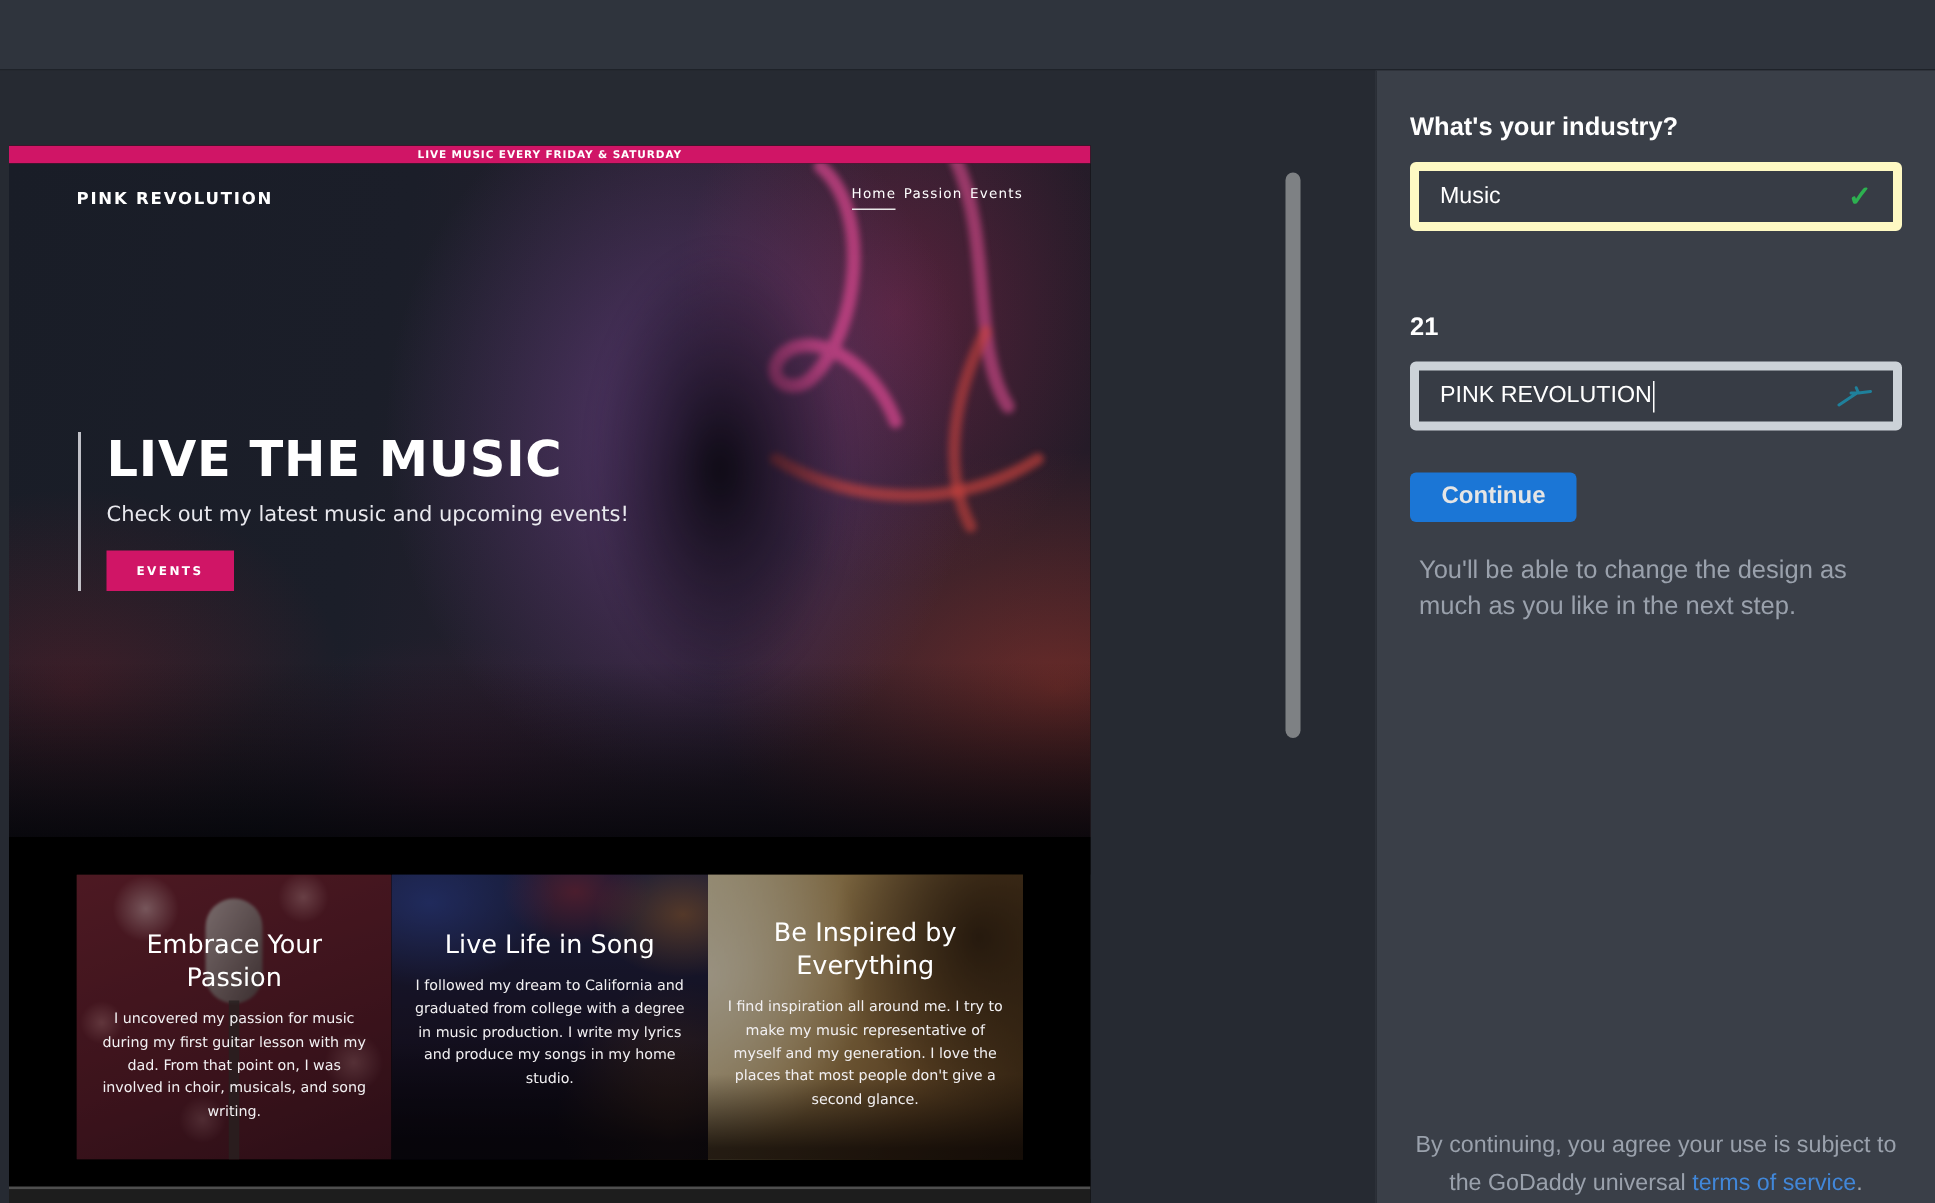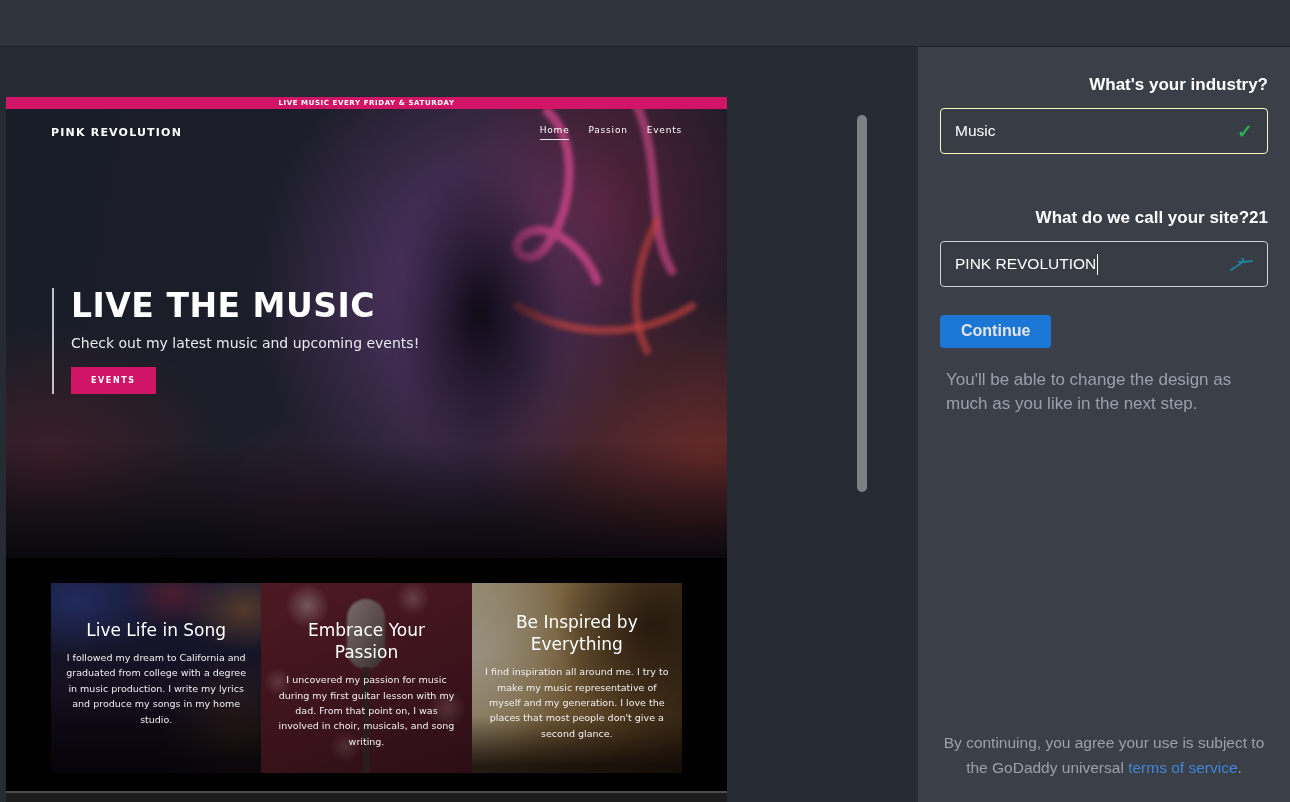--- a/index.html
+++ b/index.html
@@ -11,42 +11,42 @@
   .topbar { position:absolute; left:0; top:0; width:1290px; height:47px;
             background:#2f343d; border-bottom:1px solid #1e2229; }
 
   
   .panel { position:absolute; left:917px; top:47px; width:373px; height:755px;
            background:#3a3f48; border-left:1px solid #2a2e36; color:#fff; }
   .panel-header { height:66px; border-bottom:1px solid #262a31; display:flex;
                   align-items:center; justify-content:center; }
   .panel-title { font-size:17.5px; font-weight:bold; letter-spacing:.2px; }
   .panel-body { padding:28px 22px 0 22px; }
-  .field-label-row { display:flex; justify-content:flex-end; align-items:baseline; }
+  .field-label-row { display:flex; justify-content:flex-start; align-items:baseline; }
   .field-label { font-size:17px; font-weight:bold; }
   .char-counter { font-size:17px; font-weight:bold; }
-  .field { margin-top:13px; height:46px; border:1px solid #fef9c3; border-radius:4px;
+  .field { margin-top:13px; height:46px; border:6px solid #fef9c3; border-radius:4px;
            display:flex; align-items:center; padding:0 14px; background:rgba(0,0,0,0.04); }
   .field.focused { border-color:#ccd2d8; }
   .field-input { flex:1; background:transparent; border:none; outline:none; color:#fff;
                  font-size:15.5px; font-family:"Liberation Sans", sans-serif; }
   .field-text { font-size:15.5px; color:#fff; white-space:pre; }
   .caret { width:1px; height:21px; background:#fff; margin-left:1px;
            animation:blink 1.1s step-end infinite; }
   @keyframes blink { 0%,55%{opacity:1} 56%,100%{opacity:0} }
   .check-glyph { color:#2db150; font-size:19px; font-weight:bold; margin-left:8px; }
   .field-icon { margin-left:8px; display:flex; align-items:center; }
   .gap-block { height:54px; }
   .continue-btn { margin-top:28px; display:inline-block; background:#1b76d6; color:#e5e5e5;
                   border:none; border-radius:4px; font-size:16px; font-weight:bold;
                   padding:7px 21px 8px; font-family:"Liberation Sans", sans-serif;
                   cursor:pointer; }
   .panel-note { margin-top:20px; text-align:left; color:#9aa1ac; font-size:17px;
                 line-height:1.42; padding:0 6px; }
-  .panel-footer { position:absolute; left:14px; right:14px; bottom:21px; text-align:center;
+  .panel-footer { position:absolute; left:14px; right:14px; bottom:0; text-align:center;
                   color:#9aa1ac; font-size:15.5px; line-height:1.6; }
   .panel-footer a { color:#4187d9; text-decoration:none; }
 
   
   .scroll-thumb { position:absolute; left:857px; top:115px; width:10px; height:377px;
                   border-radius:5px; background:#7e8184; }
 
   
   .preview { position:absolute; left:6px; top:97px; width:721px; height:705px;
              background:#000; overflow:hidden; font-family:"DejaVu Sans", sans-serif; }
@@ -62,21 +62,21 @@
         linear-gradient(100deg, #191d27 0%, #1b1e29 34%, #2a2030 62%, #241a26 100%); }
   .pv-hero::after { content:""; position:absolute; inset:0;
       background:linear-gradient(to top, rgba(4,4,8,.85) 0%, rgba(4,4,8,0) 26%); }
   .neon-svg { position:absolute; right:-10px; top:-8px; filter:blur(2px); opacity:.85; }
   .singer-blob { position:absolute; left:54%; top:12%; width:170px; height:300px;
       background:radial-gradient(closest-side, rgba(10,8,16,.95), rgba(10,8,16,0));
       filter:blur(6px); }
   .pv-header { position:absolute; left:0; top:0; width:100%; height:46px; display:flex;
                align-items:center; justify-content:space-between; padding:0 45px; z-index:3; }
   .pv-sitename { color:#fff; font-size:11px; font-weight:bold; letter-spacing:1.2px; }
-  .pv-nav { display:flex; gap:19px; }
+  .pv-nav { display:flex; gap:5px; }
   .pv-nav-item { color:#fff; font-size:9px; letter-spacing:.8px; text-decoration:none;
                  padding-bottom:4px; }
   .pv-nav-item.active { border-bottom:1px solid #e8e8e8; }
   .pv-copy { position:absolute; left:46px; top:179px; border-left:2px solid rgba(222,222,228,.85);
              padding-left:17px; z-index:3; }
   .pv-title { color:#fff; font-size:33px; font-weight:bold; letter-spacing:.5px; line-height:36px; }
   .pv-subtitle { color:#e9e9ee; font-size:14px; margin-top:11px; }
   .pv-cta { display:inline-block; margin-top:16px; background:#d01566; color:#fff;
             font-size:8px; font-weight:bold; letter-spacing:1.6px; padding:9px 20px;
             border:none; cursor:pointer; font-family:"DejaVu Sans", sans-serif; }
@@ -152,36 +152,36 @@
         <div class="pv-title">LIVE THE MUSIC</div>
         <div class="pv-subtitle">Check out my latest music and upcoming events!</div>
         <button class="pv-cta">EVENTS</button>
       </div>
     </div>
 
     <div class="pv-gap"></div>
 
     <div class="pv-cols">
       <div class="pv-col">
+        <div class="pv-col-bg col-bg-1">
+          <div class="mic-shape"></div>
+            <div class="mic-stem"></div>
+        </div>
+        <div class="pv-col-overlay"></div>
+        <div class="pv-col-content">
+          <div class="pv-col-title">Embrace Your Passion</div>
+          <div class="pv-col-body">I uncovered my passion for music during my first guitar lesson with my dad. From that point on, I was involved in choir, musicals, and song writing.</div>
+        </div>
+      </div>
+      <div class="pv-col">
         <div class="pv-col-bg col-bg-2"></div>
         <div class="pv-col-overlay"></div>
         <div class="pv-col-content">
           <div class="pv-col-title">Live Life in Song</div>
           <div class="pv-col-body">I followed my dream to California and graduated from college with a degree in music production. I write my lyrics and produce my songs in my home studio.</div>
-        </div>
-      </div>
-      <div class="pv-col">
-        <div class="pv-col-bg col-bg-1">
-          <div class="mic-shape"></div>
-            <div class="mic-stem"></div>
-        </div>
-        <div class="pv-col-overlay"></div>
-        <div class="pv-col-content">
-          <div class="pv-col-title">Embrace Your Passion</div>
-          <div class="pv-col-body">I uncovered my passion for music during my first guitar lesson with my dad. From that point on, I was involved in choir, musicals, and song writing.</div>
         </div>
       </div>
       <div class="pv-col">
         <div class="pv-col-bg col-bg-3"></div>
         <div class="pv-col-overlay"></div>
         <div class="pv-col-content">
           <div class="pv-col-title">Be Inspired by Everything</div>
           <div class="pv-col-body">I find inspiration all around me.  I try to make my music representative of myself and my generation. I love the places that most people don't give a second glance.</div>
         </div>
       </div>
@@ -201,21 +201,20 @@
         <div class="field-label">What's your industry?</div>
       </div>
       <div class="field">
         <input class="field-input" readonly="" value="Music" style="">
         <span class="check-glyph">✓</span>
       </div>
 
       <div class="gap-block"></div>
 
       <div class="field-label-row">
-        <div class="field-label">What do we call your site?</div>
         <div class="char-counter">21</div>
       </div>
       <div class="field focused" role="textbox">
         <span class="field-text">PINK REVOLUTION</span>
         <span class="caret"></span>
         <span style="flex:1"></span>
         <span class="field-icon">
           <svg width="24" height="15" viewBox="0 0 24 15">
             <path d="M2 13 L14 5 M10 5 L15 5 L13.5 1.5 M15 5 L23 4" fill="none" stroke="#1f809b" stroke-width="2" stroke-linecap="round"></path>
           </svg>

